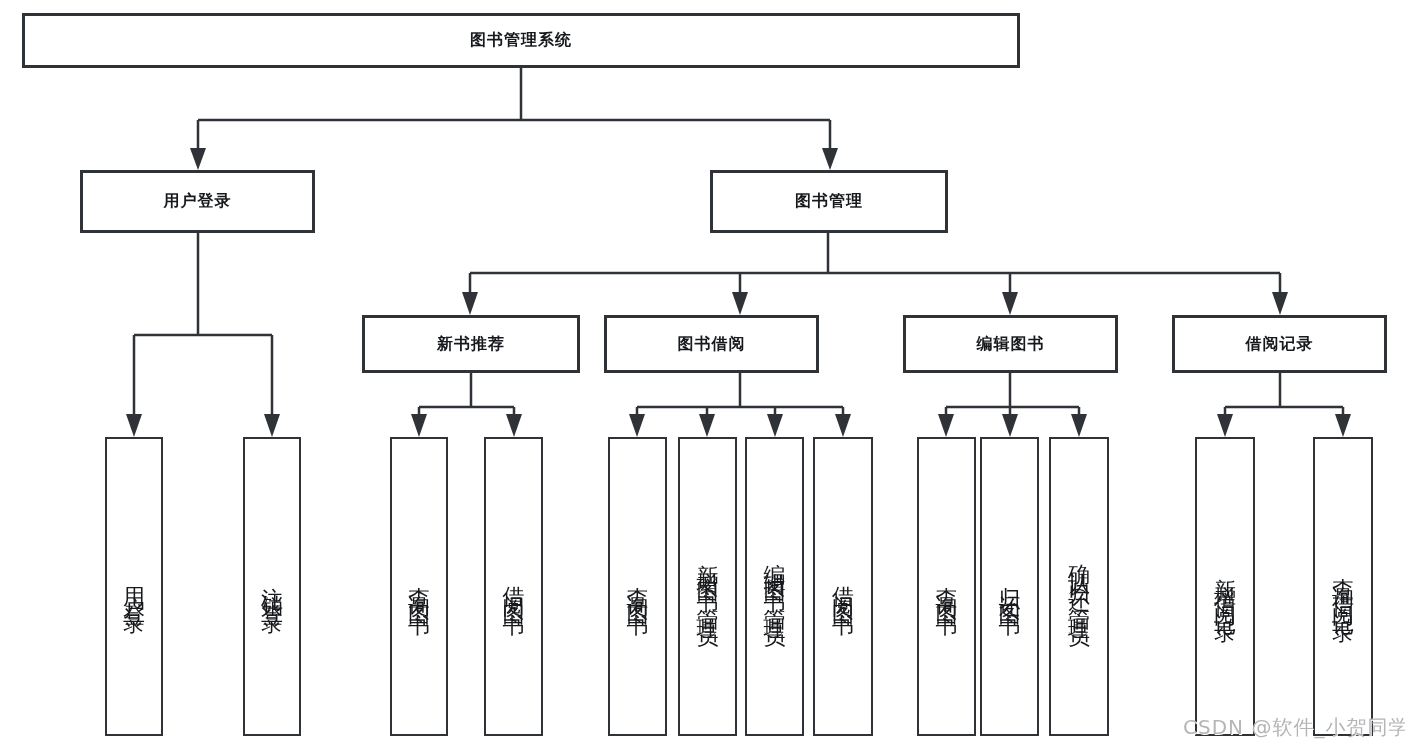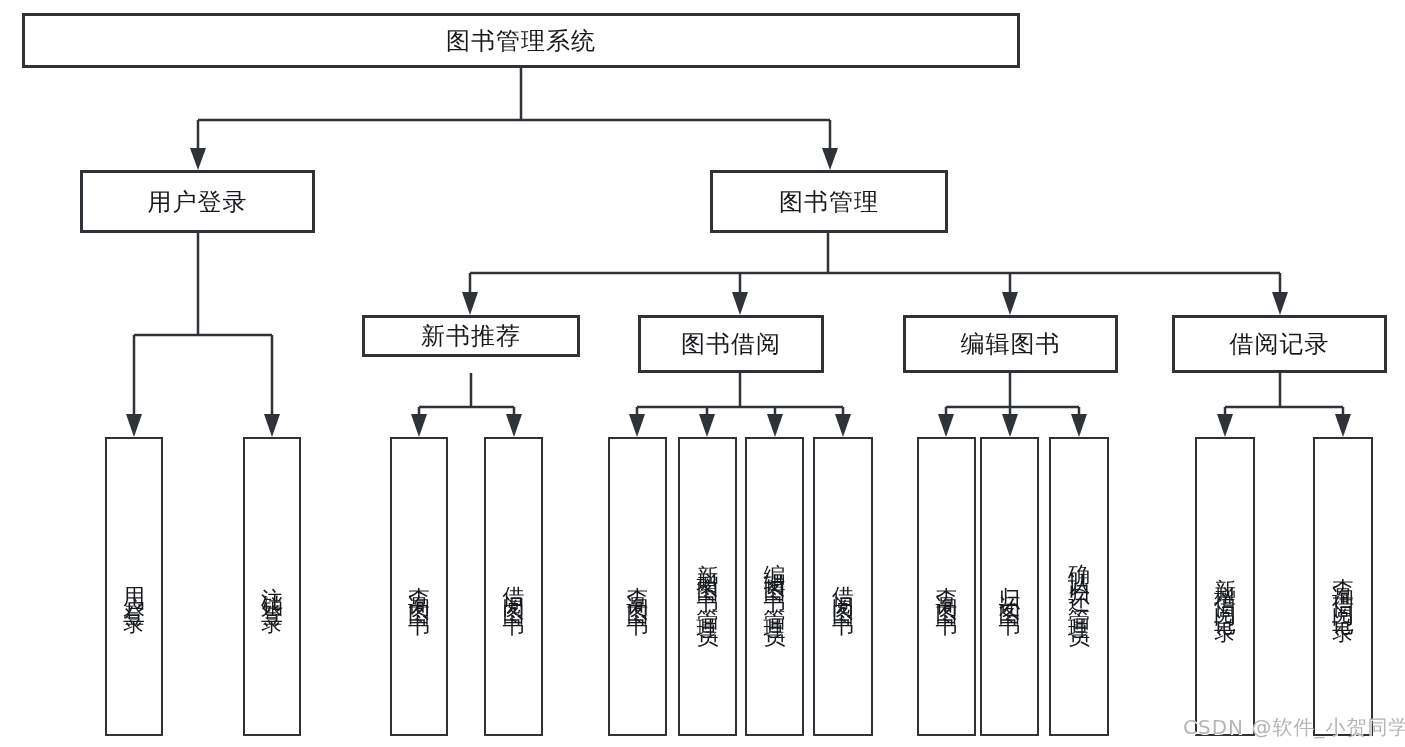--- a/index.html
+++ b/index.html
@@ -20,23 +20,24 @@
     position: absolute;
     box-sizing: border-box;
     background: #ffffff;
     border: 3px solid #2f3338;
     display: flex;
     align-items: center;
     justify-content: center;
     color: #17191c;
   }
   .box .h-label {
-    font-size: 24px;
+    font-size: 16px;
     letter-spacing: 1px;
     white-space: nowrap;
+    font-weight: bold;
   }
   .leaf { border-width: 2px; }
   .leaf .v-label {
     writing-mode: vertical-rl;
     text-orientation: upright;
     font-size: 22px;
     line-height: 1;
     letter-spacing: 9px;
     max-height: 292px;
   }
@@ -104,24 +105,24 @@
     <span class="h-label">图书管理系统</span>
   </div>
 
   <div class="box" style="left:80px; top:170px; width:235px; height:63px;">
     <span class="h-label">用户登录</span>
   </div>
   <div class="box" style="left:710px; top:170px; width:238px; height:63px;">
     <span class="h-label">图书管理</span>
   </div>
 
-  <div class="box" style="left:362px; top:315px; width:218px; height:42px;">
+  <div class="box" style="left:362px; top:315px; width:218px; height:58px;">
     <span class="h-label">新书推荐</span>
   </div>
-  <div class="box" style="left:638px; top:315px; width:186px; height:58px;">
+  <div class="box" style="left:604px; top:315px; width:215px; height:58px;">
     <span class="h-label">图书借阅</span>
   </div>
   <div class="box" style="left:903px; top:315px; width:215px; height:58px;">
     <span class="h-label">编辑图书</span>
   </div>
   <div class="box" style="left:1172px; top:315px; width:215px; height:58px;">
     <span class="h-label">借阅记录</span>
   </div>
 
   <div class="box leaf" style="left:105px; top:437px; width:58px; height:299px;">

